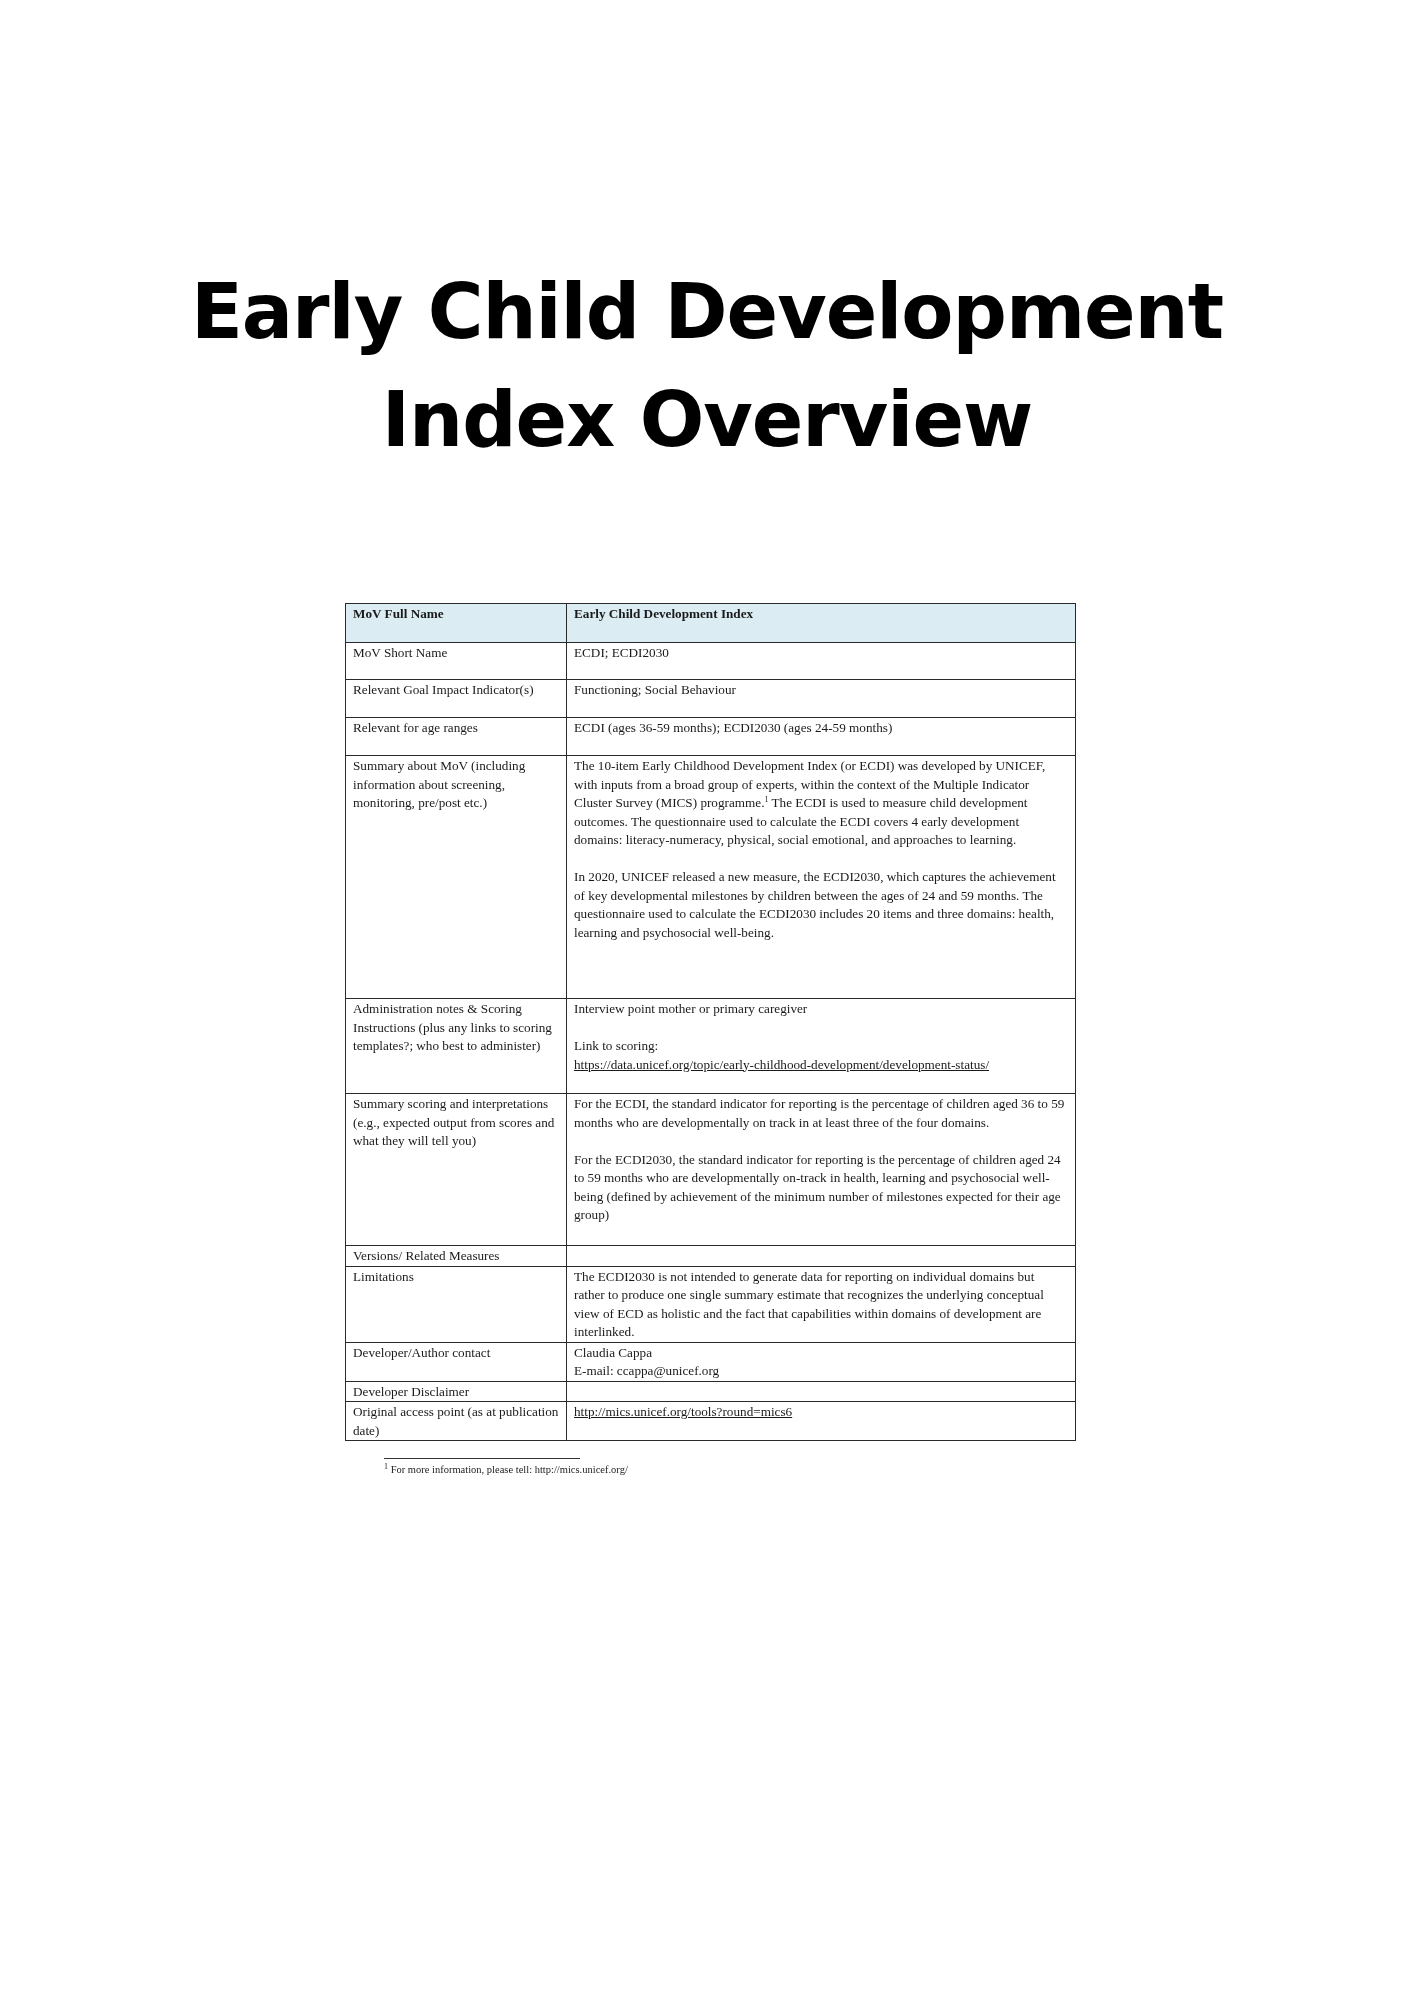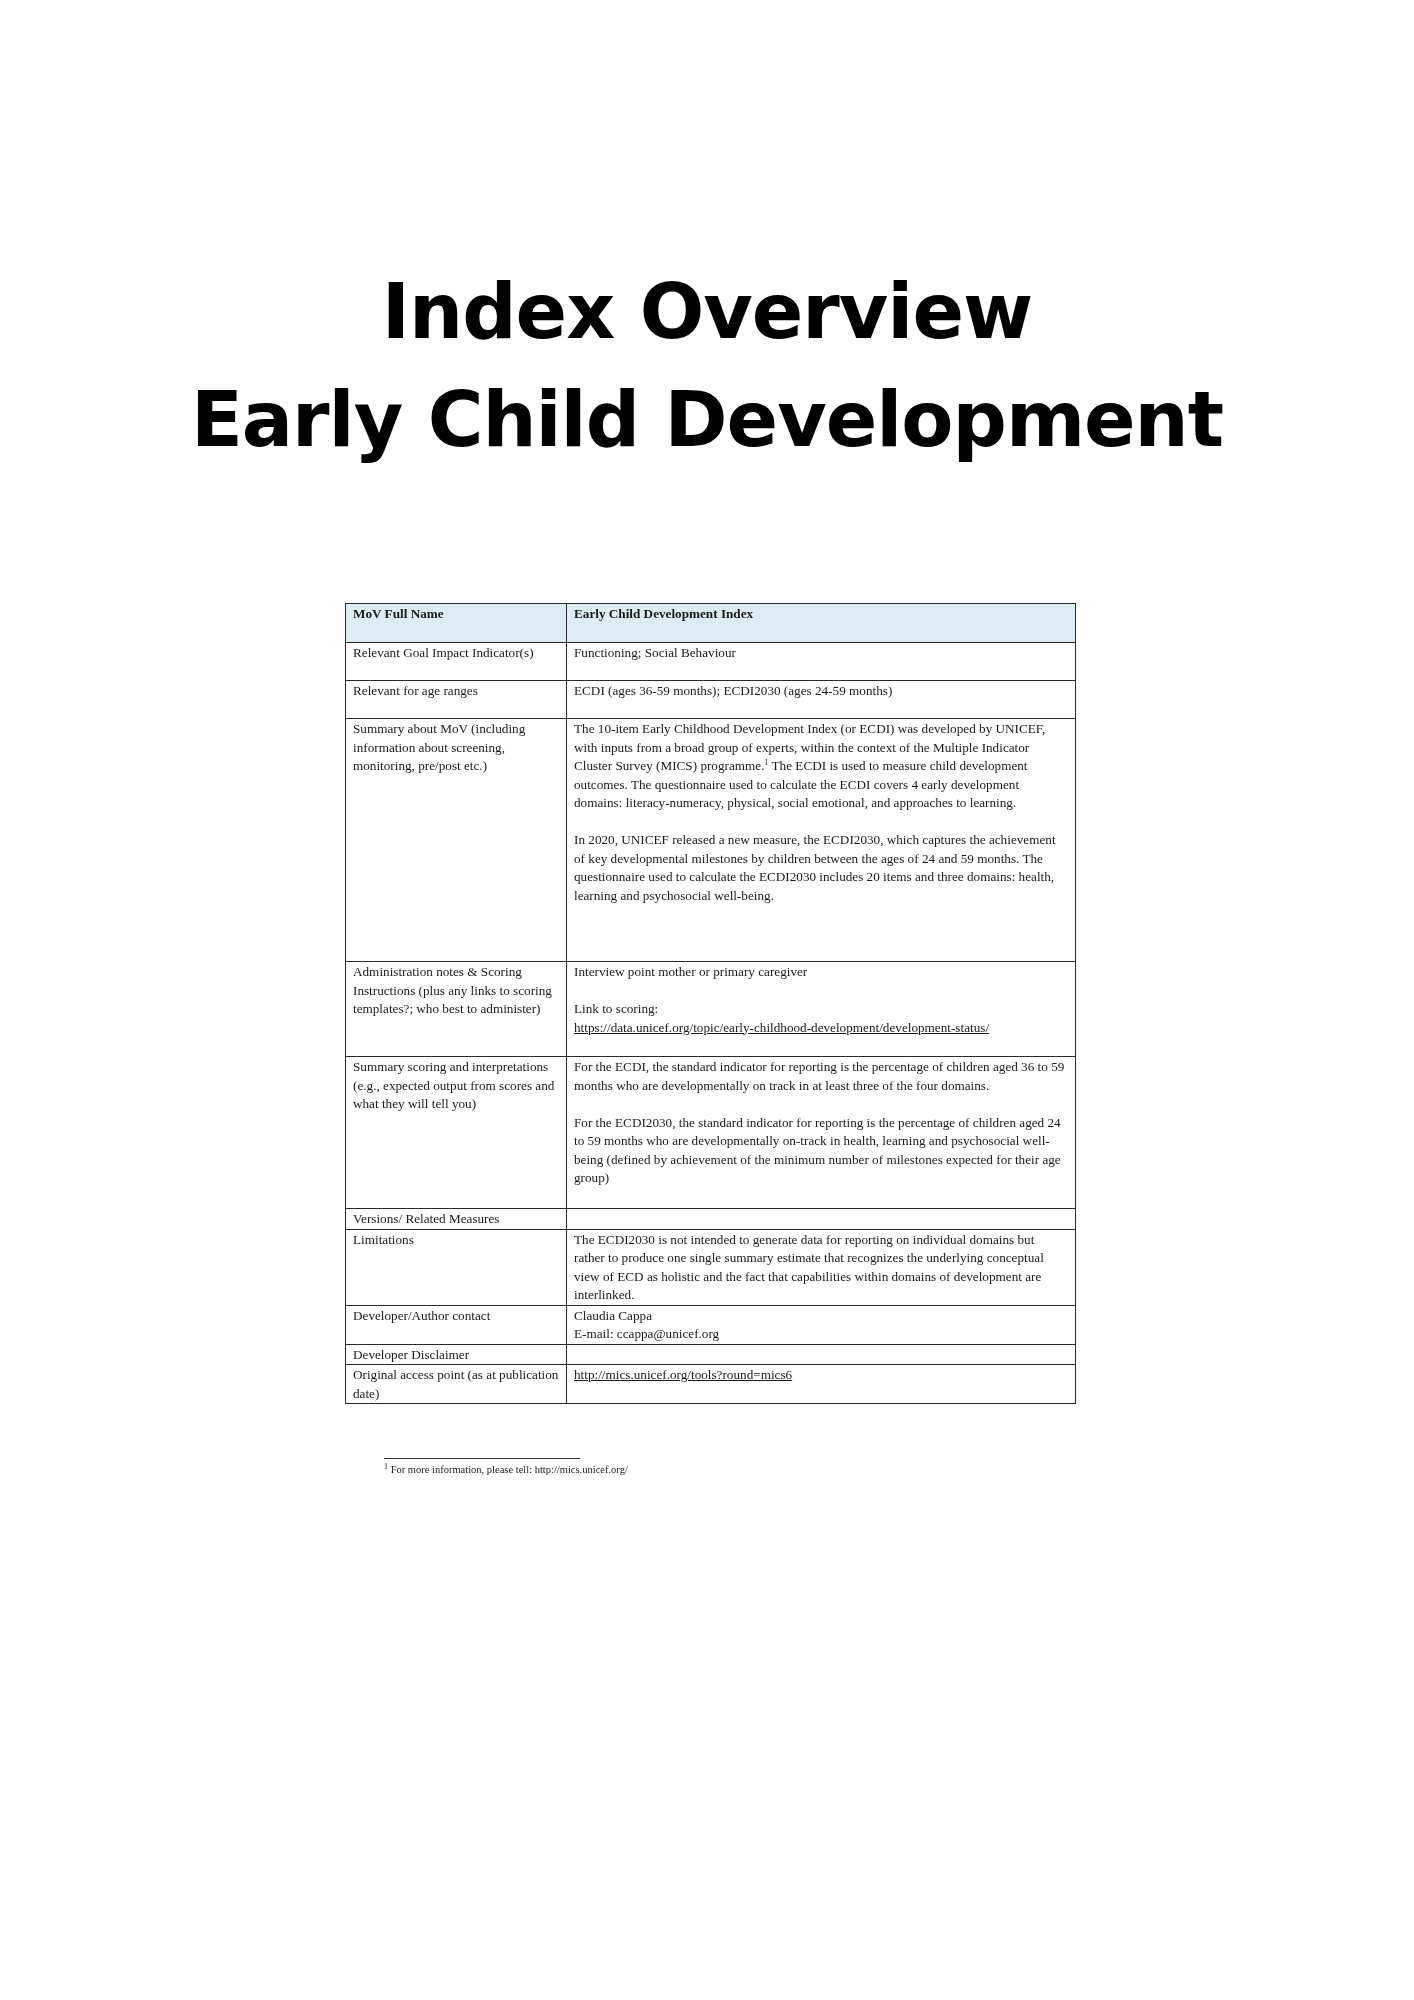--- a/index.html
+++ b/index.html
@@ -38,33 +38,37 @@
   }
   .footnote {
     position: absolute; left: 384px; top: 1464px;
     font-family: "Liberation Serif", serif; font-size: 10.5px; color: #222;
   }
 </style>
 </head>
 <body>
 
 <h1 class="title">
+  <span>Early Child Development</span>
   <span>Index Overview</span>
-  <span>Early Child Development</span>
 </h1>
 
 <table class="doc-table">
   <colgroup>
       <col class="c1">
       <col class="c2">
     </colgroup>
   <tbody>
       <tr class="head" style="height:39px">
     <td>MoV Full Name</td>
     <td>Early Child Development Index</td>
+  </tr>
+  <tr style="height:37px">
+    <td>MoV Short Name</td>
+    <td>ECDI; ECDI2030</td>
   </tr>
   <tr style="height:38px">
     <td>Relevant Goal Impact Indicator(s)</td>
     <td>Functioning; Social Behaviour</td>
   </tr>
   <tr style="height:38px">
     <td>Relevant for age ranges</td>
     <td>ECDI (ages 36-59 months); ECDI2030 (ages 24-59 months)</td>
   </tr>
   <tr style="height:243px">

